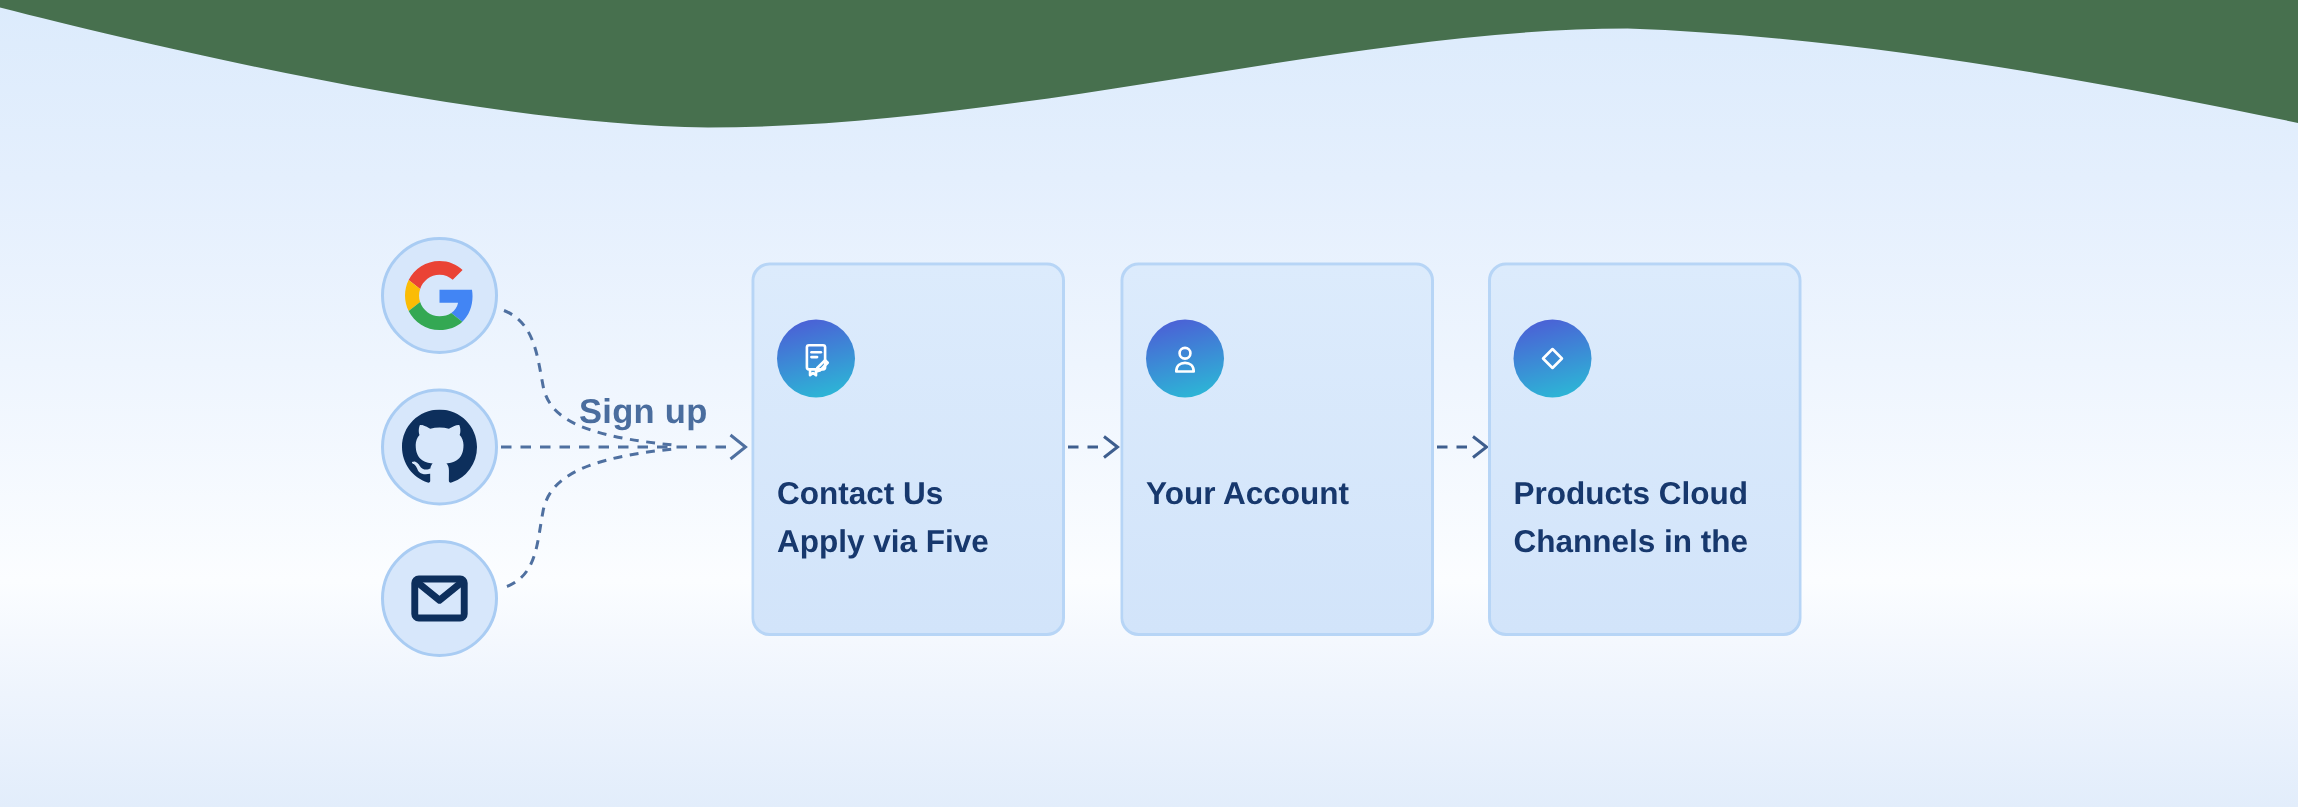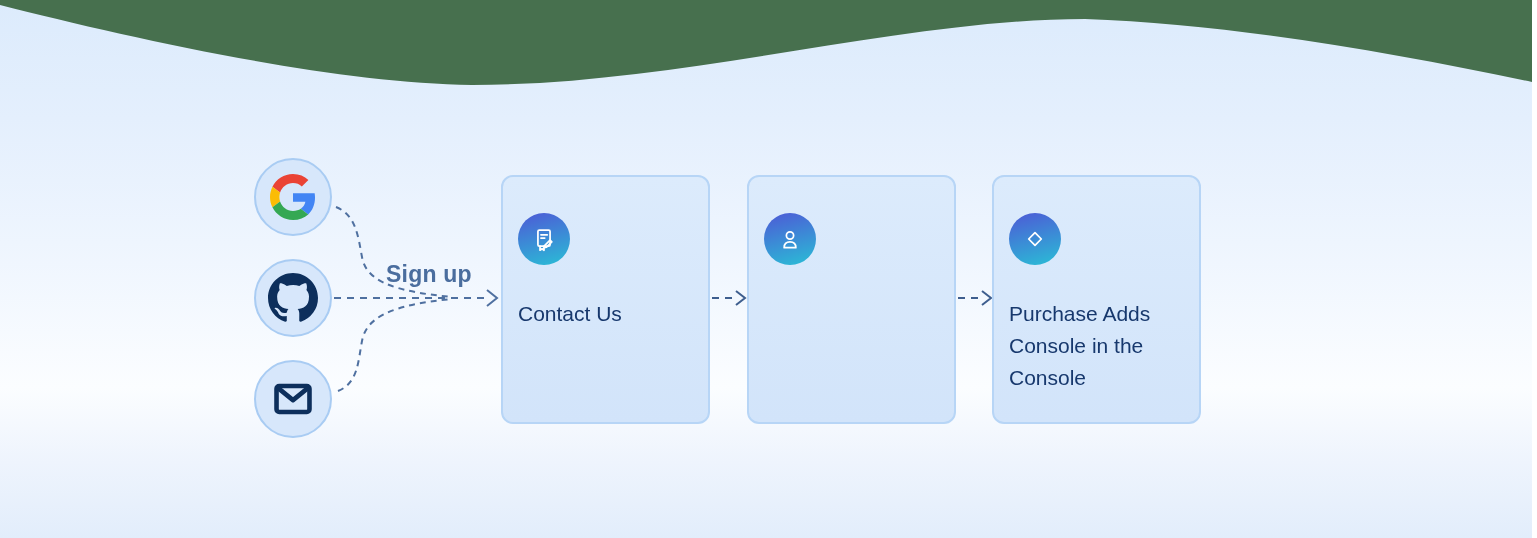--- a/index.html
+++ b/index.html
@@ -28,21 +28,21 @@
     background:linear-gradient(180deg,#dcebfc 0%,#d2e4fa 100%);
     z-index:3;padding:36px 15px 0 15px;
   }
   .card.c1{left:501px}.card.c2{left:747px}.card.c3{left:992px}
   .card-icon{
     width:52px;height:52px;border-radius:50%;
     background:linear-gradient(165deg,#4a63d6 10%,#2db4d6 90%);
     display:flex;align-items:center;justify-content:center;
   }
   .card-title{
-    margin-top:33px;font-size:21px;font-weight:400;color:#17386d;line-height:32px;
+    margin-top:49px;font-size:21px;font-weight:700;color:#17386d;line-height:32px;
   }
   .card-title span{display:block;}
 </style>
 </head>
 <body>
 
 <div class="stage">
 
   <svg class="layer" viewBox="0 0 1537 538" aria-hidden="true">
     <path d="M0 0 H1537 V83 C1390 52 1230 24 1085 19 C900 19 680 85 472 85 C330 83 130 38 0 5 Z" fill="#47704e"></path>
@@ -98,40 +98,41 @@
       <svg width="28" height="28" viewBox="0 0 24 24" fill="none" stroke="#ffffff" stroke-width="1.5" stroke-linecap="round" stroke-linejoin="round">
         <rect x="6.8" y="4.4" width="10.4" height="13.8" rx="1.2"></rect>
         <path d="M9.4 8.4 H14.8"></path>
         <path d="M9.4 11.2 H12.6"></path>
         <path d="M8.6 18.2 V21.6 L10.3 20.3 L12 21.6 V18.2"></path>
         <path d="M12.7 17.4 L17.2 12.9 L18.7 14.4 L14.2 18.9 L12.2 19.4 Z"></path>
       </svg>
     </div>
     <div class="card-title">
       <span>Contact Us</span>
+      <span>Apply via Five</span>
     </div>
   </div>
 
   <div class="card c2">
     <div class="card-icon">
       <svg width="28" height="28" viewBox="0 0 24 24" fill="none" stroke="#ffffff" stroke-width="1.5" stroke-linecap="round" stroke-linejoin="round">
         <circle cx="12" cy="9" r="3.1"></circle>
         <path d="M7 19.4 H17 C17 16.2 14.8 14.5 12 14.5 C9.2 14.5 7 16.2 7 19.4 Z"></path>
       </svg>
     </div>
     <div class="card-title">
+      <span>Your Account</span>
     </div>
   </div>
 
   <div class="card c3">
     <div class="card-icon">
       <svg width="28" height="28" viewBox="0 0 24 24" fill="none" stroke="#ffffff" stroke-width="1.5" stroke-linejoin="round">
         <path d="M12 6.6 L17.4 12 L12 17.4 L6.6 12 Z"></path>
       </svg>
     </div>
     <div class="card-title">
-      <span>Purchase Adds</span>
-      <span>Console in the</span>
-      <span>Console</span>
+      <span>Products Cloud</span>
+      <span>Channels in the</span>
     </div>
   </div>
 
 </div>
 
 </body></html>

